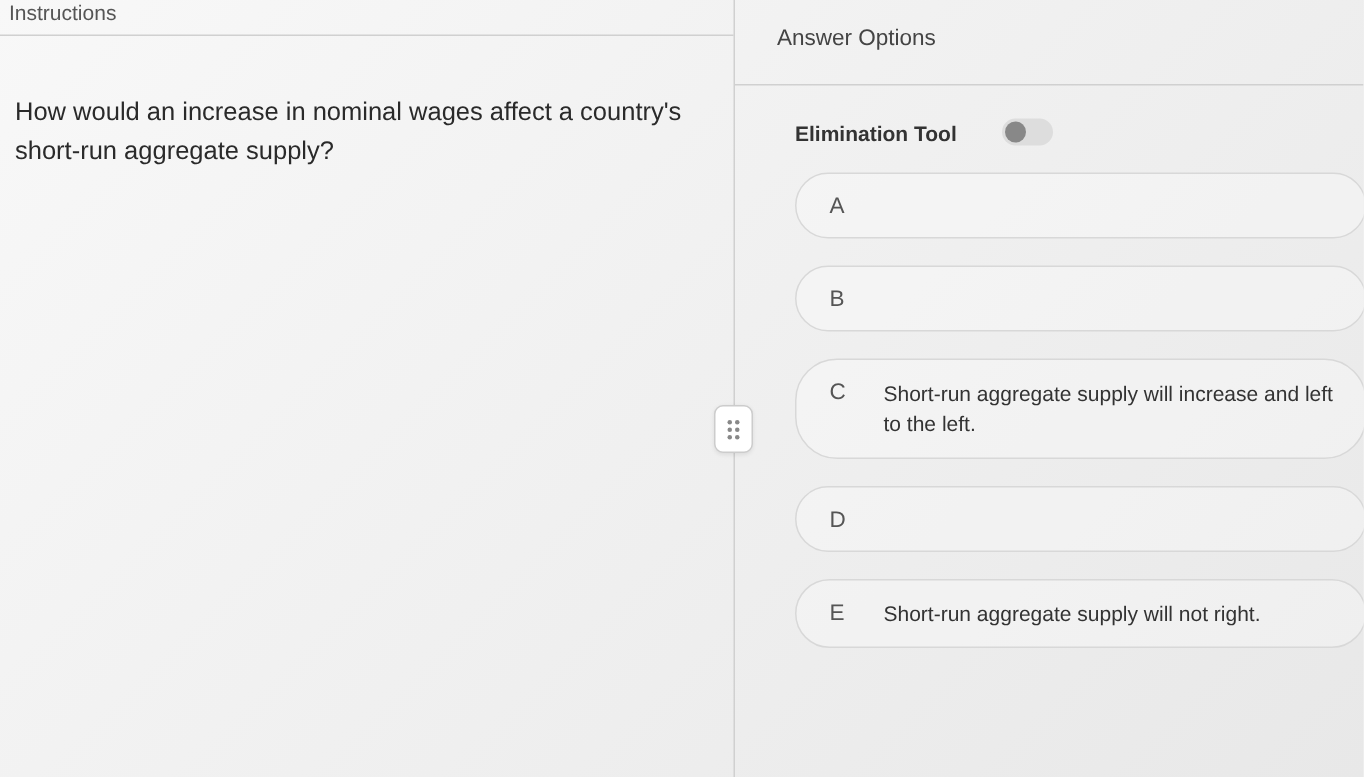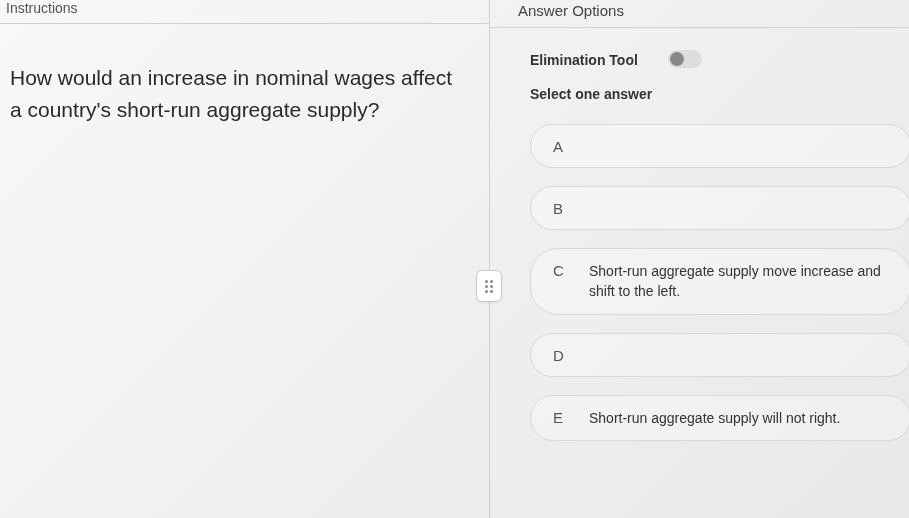--- a/index.html
+++ b/index.html
@@ -35,28 +35,28 @@
       font-size: 14px;
       color: #555;
       border-bottom: 1px solid #d0d0d0;
       height: 24px;
       display: flex;
       align-items: flex-start;
     }
     .right-panel .panel-header {
       padding-left: 28px;
       padding-top: 2px;
-      height: 28px;
+      height: 57px;
       align-items: center;
       font-size: 15px;
       color: #444;
     }
     .question-body {
       padding: 38px 22px 20px 10px;
-      font-size: 21px;
+      font-size: 17px;
       color: #2a2a2a;
       line-height: 1.5;
     }
     .right-body {
       padding: 22px 0 0 40px;
     }
     .elim-row {
       display: flex;
       align-items: flex-end;
       gap: 30px;
@@ -177,35 +177,34 @@
 
     <div class="right-body">
 
       <div class="elim-row">
         <span class="elim-label">Elimination Tool</span>
         <div class="toggle">
           <div class="toggle-knob"></div>
         </div>
       </div>
 
-      <div class="select-instruction">Select one answer</div>
 
       <div class="options">
 
         <div class="option">
           <div class="option-letter">A</div>
         </div>
 
         <div class="option">
           <div class="option-letter">B</div>
         </div>
 
         <div class="option">
           <div class="option-letter">C</div>
-          <div class="option-text">Short-run aggregate supply move increase and shift to the left.</div>
+          <div class="option-text">Short-run aggregate supply will increase and left to the left.</div>
         </div>
 
         <div class="option">
           <div class="option-letter">D</div>
         </div>
 
         <div class="option">
           <div class="option-letter">E</div>
           <div class="option-text">Short-run aggregate supply will not right.</div>
         </div>

